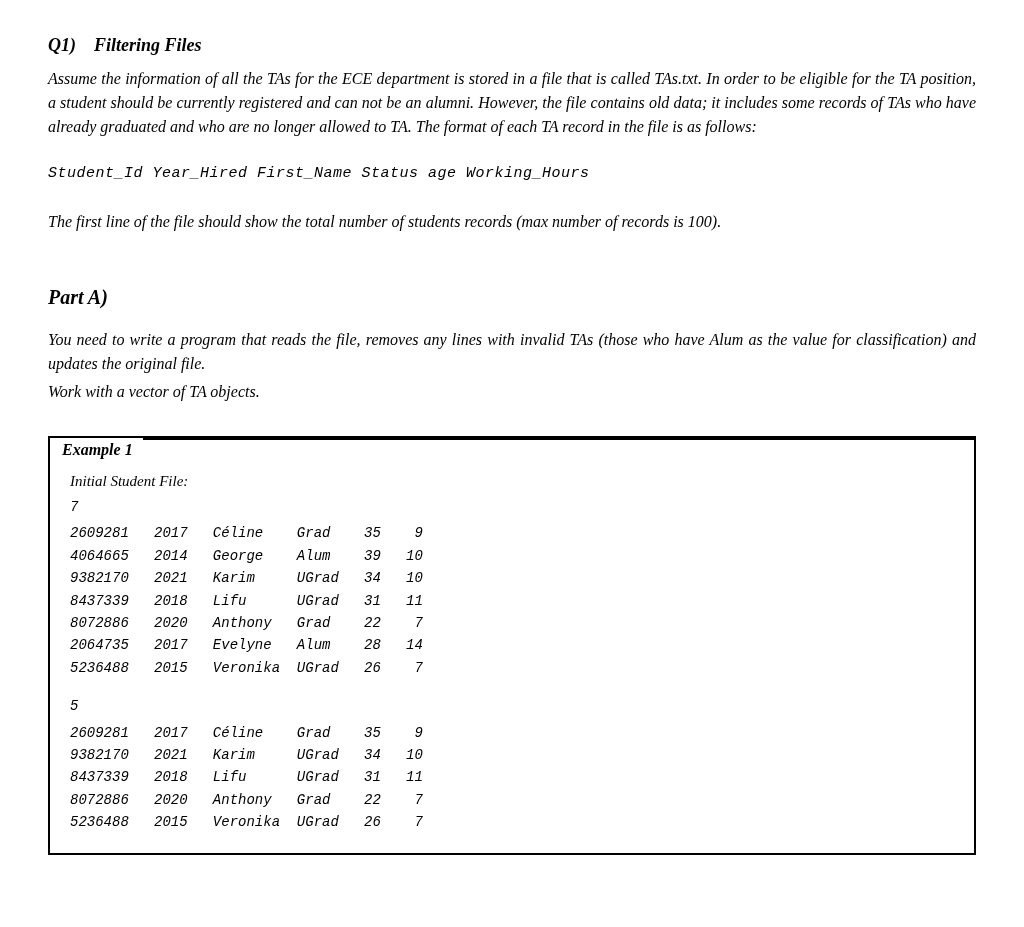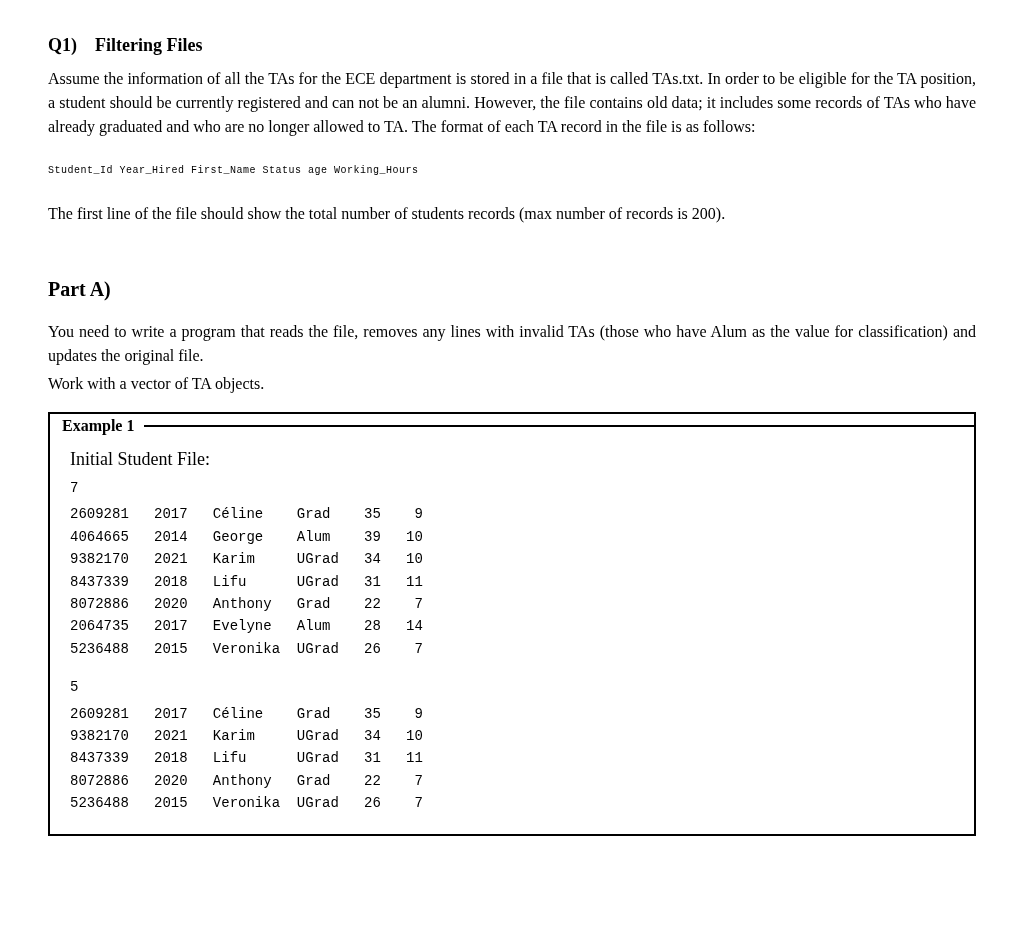--- a/index.html
+++ b/index.html
@@ -1,18 +1,19 @@
 <!DOCTYPE html>
 <html><head>
   <meta charset="utf-8">
   <style>
     * {
       margin: 0;
       padding: 0;
       box-sizing: border-box;
+      font-style: italic;
     }
 
     body {
       background: #fff;
       color: #000;
       font-family: "Times New Roman", Times, serif;
       font-size: 16px;
       line-height: 1.5;
       padding: 32px 48px;
       max-width: 1024px;
@@ -23,21 +24,21 @@
       font-weight: bold;
       margin-bottom: 8px;
     }
 
     .question-body {
       text-align: justify;
     }
 
     .format-line {
       font-family: "Courier New", Courier, monospace;
-      font-size: 10px;
+      font-size: 15px;
       margin: 24px 0;
       letter-spacing: 0.5px;
     }
 
     .description-text {
       text-align: justify;
       margin-bottom: 8px;
     }
 
     .part-title {
@@ -46,36 +47,36 @@
       margin: 28px 0 16px 0;
     }
 
     .part-body {
       text-align: justify;
       margin-bottom: 4px;
     }
 
     .work-line {
       text-align: left;
-      margin-bottom: 16px;
+      margin-bottom: 32px;
     }
 
     .example-box {
       border: 2px solid #000;
       padding: 0;
       margin-top: 8px;
     }
 
     .example-content {
       padding: 8px 20px 16px 20px;
     }
 
     .sub-label {
       font-family: "Times New Roman", Times, serif;
-      font-size: 18px;
+      font-size: 15px;
       margin-bottom: 4px;
     }
 
     .code-block {
       font-family: "Courier New", Courier, monospace;
       font-size: 14px;
       line-height: 1.6;
       white-space: pre;
       margin-bottom: 4px;
     }
@@ -104,33 +105,33 @@
 <div class="question-title">
   <span>Q1)</span>
   &nbsp;&nbsp;
   <span>Filtering Files</span>
 </div>
 
 <p class="question-body">Assume the information of all the TAs for the ECE department is stored in a file that is called TAs.txt. In order to be eligible for the TA position, a student should be currently registered and can not be an alumni. However, the file contains old data; it includes some records of TAs who have already graduated and who are no longer allowed to TA. The format of each TA record in the file is as follows:</p>
 
 <div class="format-line">Student_Id    Year_Hired    First_Name    Status    age    Working_Hours</div>
 
-<p class="description-text">The first line of the file should show the total number of students records (max number of records is 200).</p>
+<p class="description-text">The first line of the file should show the total number of students records (max number of records is 100).</p>
 
 <div class="spacer"></div>
 
 <div class="part-title">Part A)</div>
 
 <p class="part-body">You need to write a program that reads the file, removes any lines with invalid TAs (those who have Alum as the value for classification) and updates the original file.</p>
 
 <p class="work-line">Work with a vector of TA objects.</p>
 
 <div class="example-box">
 
-  <div style="display:flex; align-items:center; padding: 0;">
+  <div style="display:flex; align-items:flex-start; padding: 0;">
     <div class="top-border-label">Example 1</div>
     <div class="top-line"></div>
   </div>
 
   <div class="example-content">
 
     <div class="sub-label">Initial Student File:</div>
 
     <div class="code-block">7</div>
 

